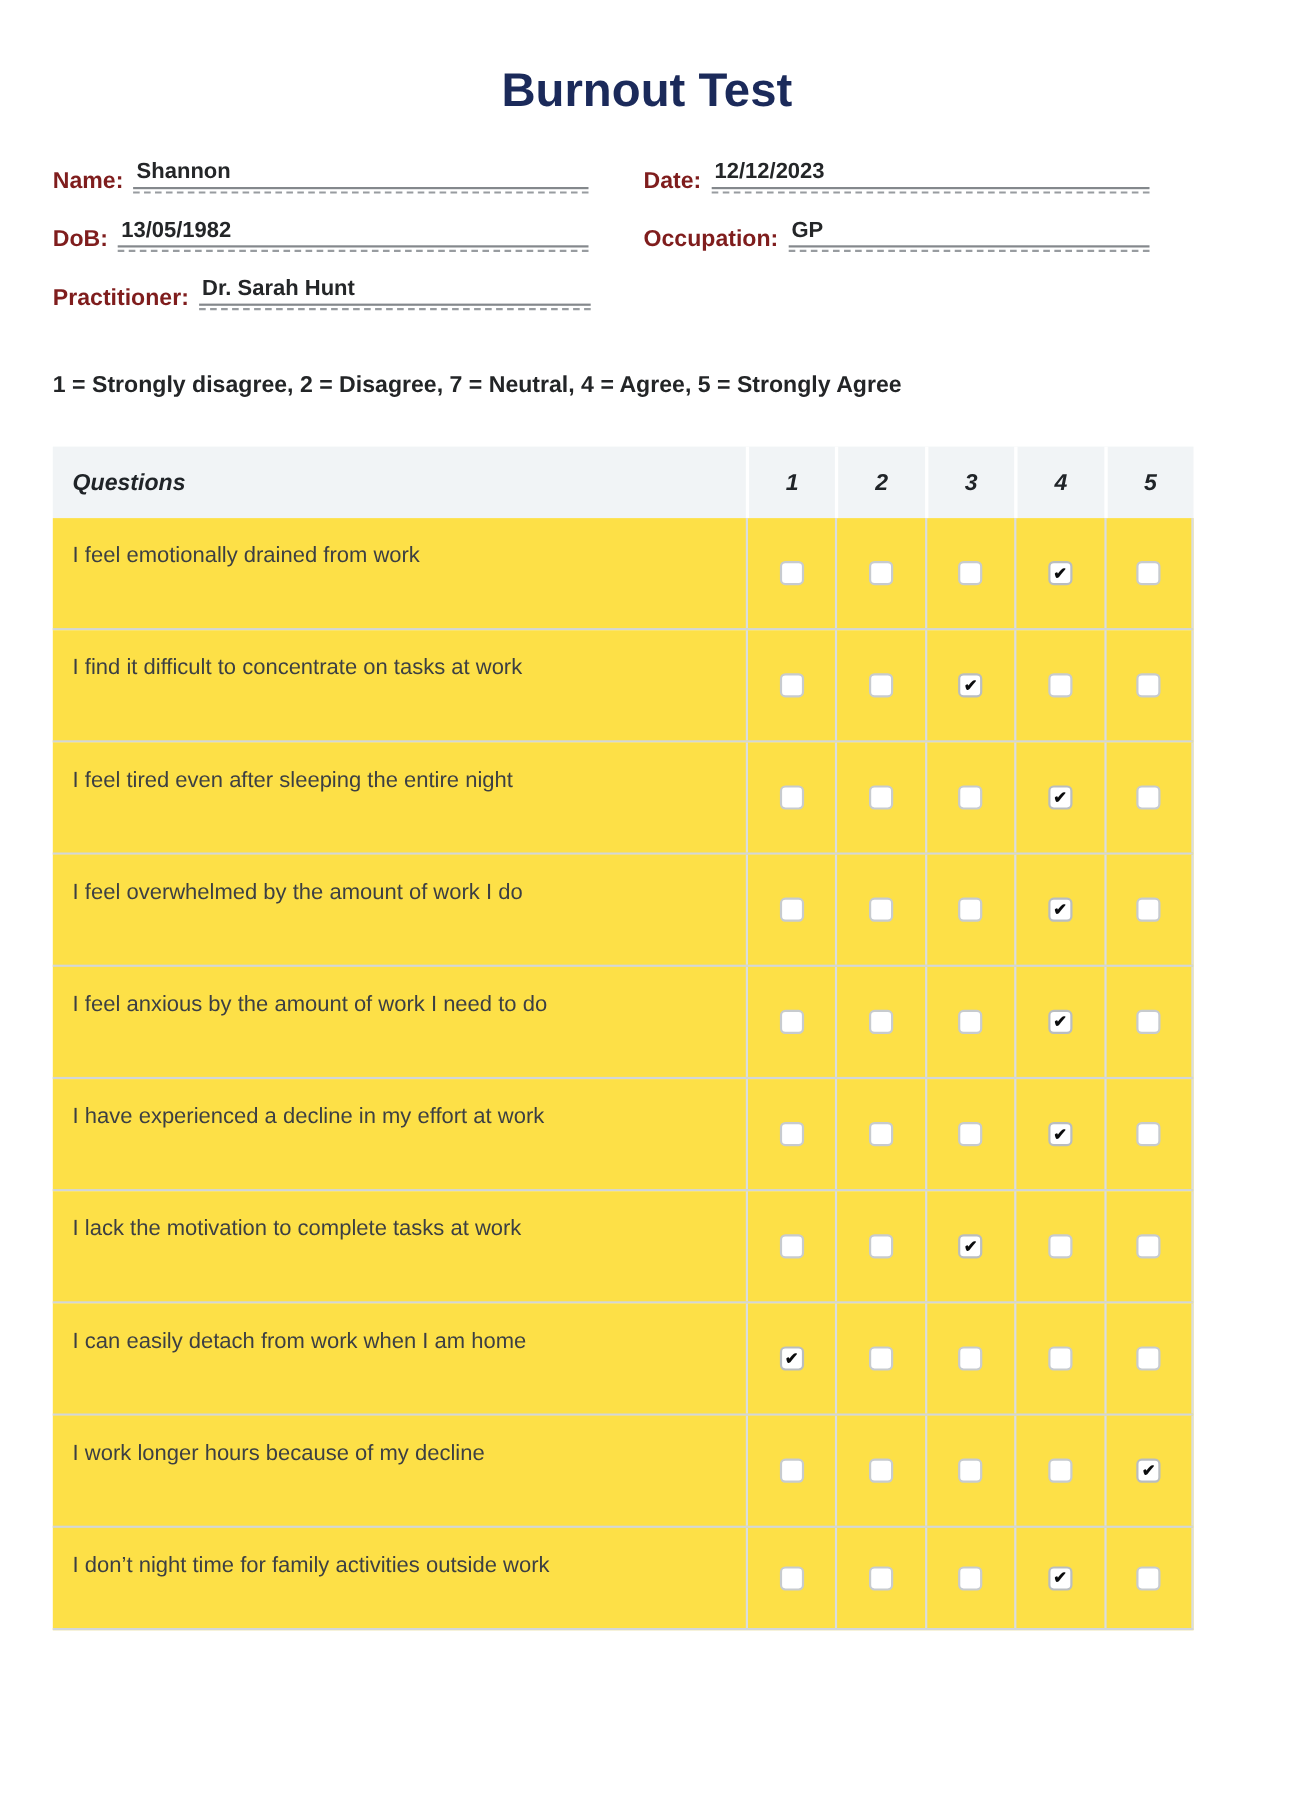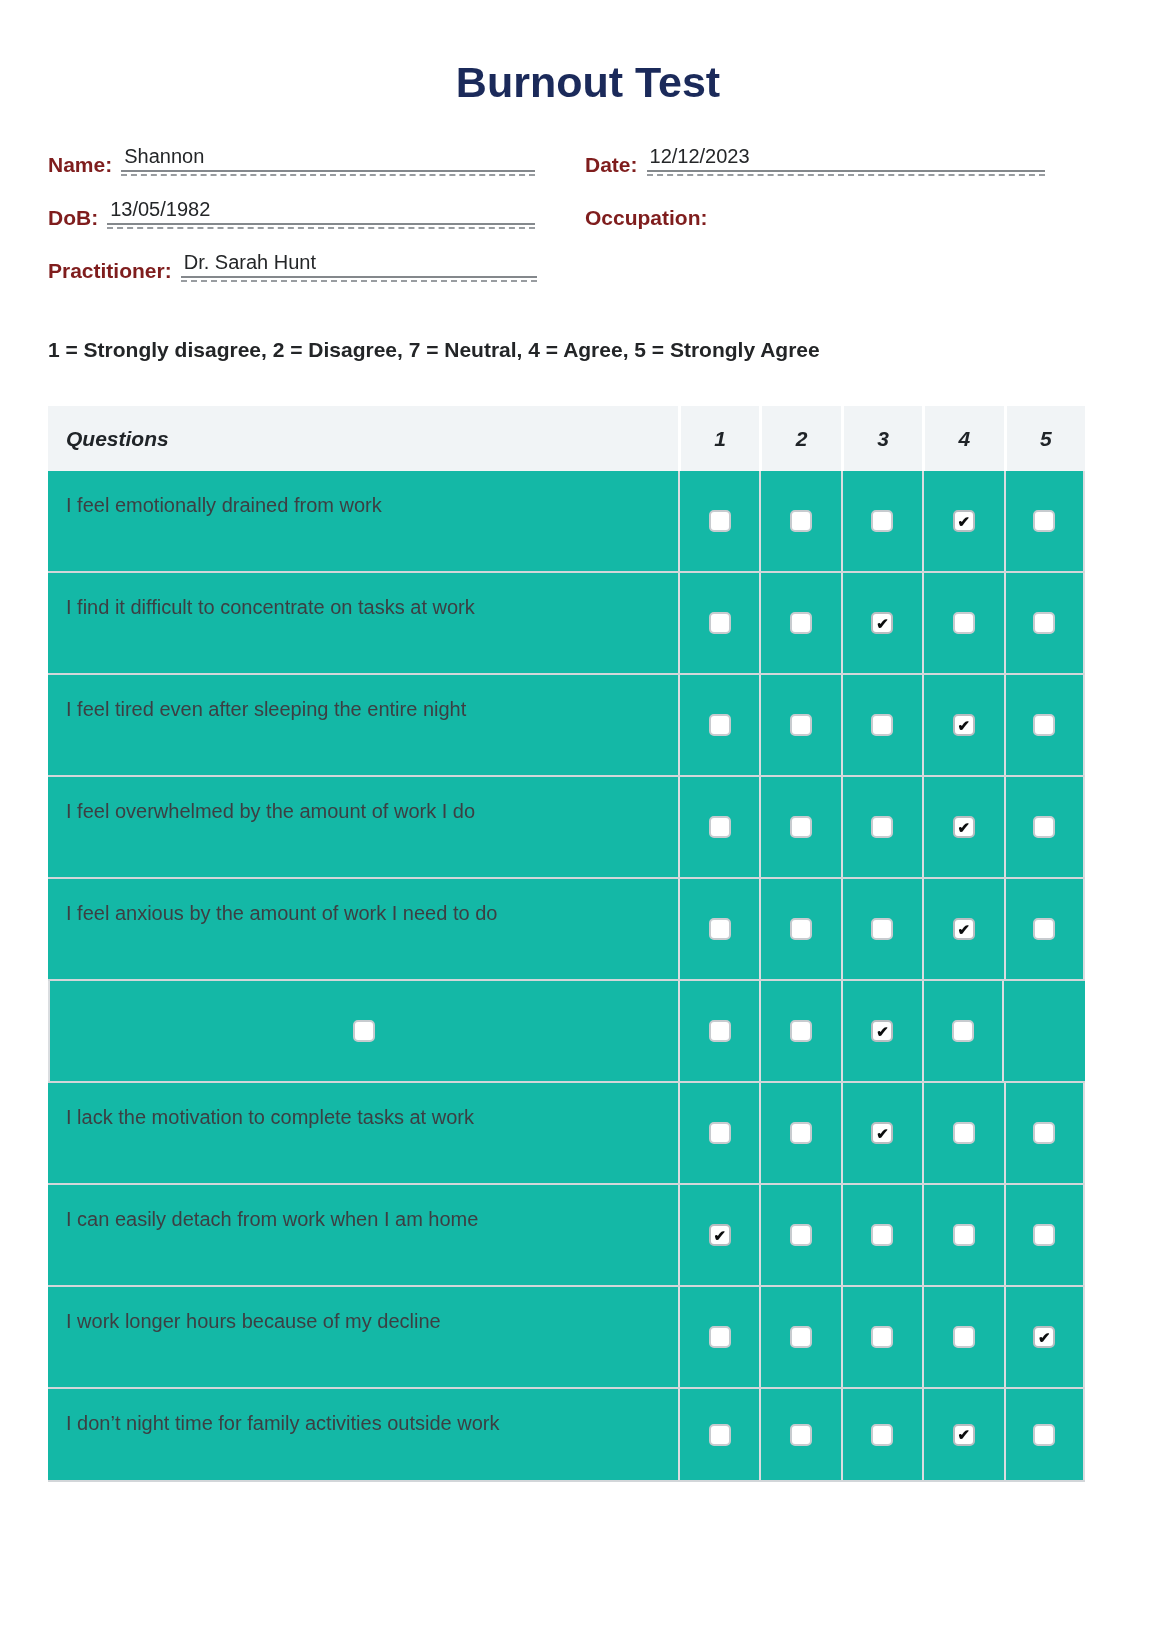--- a/index.html
+++ b/index.html
@@ -31,20 +31,21 @@
   .field.single { width: 489px; }
   .flabel {
     font-weight: bold; font-size: 21px; color: #7f1d1d;
     white-space: nowrap; padding-right: 9px; line-height: 1.2;
   }
   .fline {
     flex: 1; position: relative;
     border-bottom: 2px solid #84888c;
     padding: 0 0 2px 3px;
     margin-bottom: 5px;
+    font-weight: bold;
   }
   .fline::after {
     content: ""; position: absolute; left: 0; right: 0; bottom: -6px;
     border-top: 2px dashed #989ca0;
   }
   .fvalue { font-size: 20px; color: #242628; line-height: 1.15; }
 
   
   .instructions { margin: 54px 0 0 48px; }
   .instructions p {
@@ -62,21 +63,21 @@
     display: flex; align-items: center; justify-content: center;
     font-weight: bold; font-size: 21px; color: #202428;
     border-left: 3px solid #ffffff;
     font-style: italic;
   }
   .th.q { justify-content: flex-start; padding-left: 18px; border-left: none; }
   .trow {
     display: grid; grid-template-columns: 630px repeat(5, 1fr);
     height: 102px;
     border-bottom: 2px solid #d2d6d9;
-    background: #14b8a6;
+    background: #fde047;
   }
   .trow:last-child { height: 93px; }
   .td.q {
     padding: 21px 24px 0 18px;
     font-size: 20px; color: #3c3f43; line-height: 1.3;
   }
   .td.c {
     display: flex; align-items: center; justify-content: center;
     border-left: 2px solid #dadde0;
   }
@@ -109,20 +110,21 @@
         <span class="fline"><span class="fvalue">12/12/2023</span></span>
       </div>
     </div>
     <div class="field-row">
       <div class="field left">
         <span class="flabel">DoB:</span>
         <span class="fline"><span class="fvalue">13/05/1982</span></span>
       </div>
       <div class="field right">
         <span class="flabel">Occupation:</span>
+        <span class="fline"><span class="fvalue">GP</span></span>
       </div>
     </div>
     <div class="field-row">
       <div class="field single">
         <span class="flabel">Practitioner:</span>
         <span class="fline"><span class="fvalue">Dr. Sarah Hunt</span></span>
       </div>
     </div>
   </div>
 
@@ -224,20 +226,21 @@
             <span class="cb"></span>
           </div>
     <div class="td c">
             <span class="cb checked">✔</span>
           </div>
     <div class="td c">
             <span class="cb"></span>
           </div>
   </div>
         <div class="trow">
+    <div class="td q"><span class="qtext">I have experienced a decline in my effort at work</span></div>
     <div class="td c">
             <span class="cb"></span>
           </div>
     <div class="td c">
             <span class="cb"></span>
           </div>
     <div class="td c">
             <span class="cb"></span>
           </div>
     <div class="td c">

